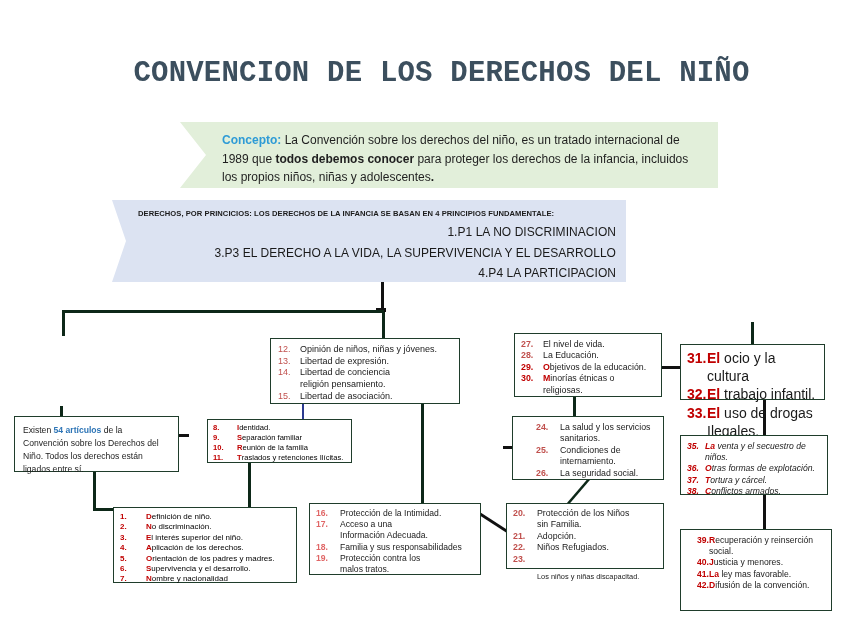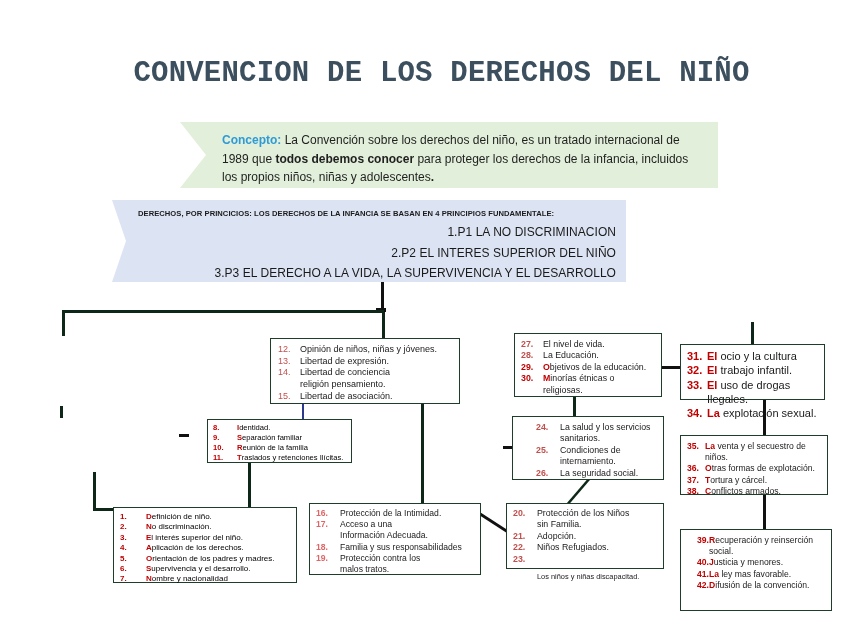--- a/index.html
+++ b/index.html
@@ -98,25 +98,25 @@
   .b-24{left:512px;top:416px;width:152px;height:64px;}
   .b-24 .inner{padding:5px 6px;font-size:8.8px;color:#1a1a1a;line-height:1.31;margin-left:17px;}
   .b-24 .num{width:24px;color:#c0504d;}
 
   .b-20{left:506px;top:503px;width:158px;height:66px;}
   .b-20 .inner{padding:4px 6px;font-size:8.8px;color:#1a1a1a;line-height:1.32;}
   .b-20 .num{width:24px;color:#c0504d;}
   .b-20 .small{font-size:7.4px;margin-top:18px;}
 
   .b-31{left:680px;top:344px;width:145px;height:56px;}
-  .b-31 .inner{padding:4px 6px;font-size:11px;color:#1a1a1a;line-height:1.38;}
+  .b-31 .inner{padding:4px 6px;font-size:14px;color:#1a1a1a;line-height:1.38;}
   .b-31 .num{width:20px;color:#c00000;}
   .b-31 .cap{color:#c00000;font-weight:bold;}
 
-  .b-35{left:680px;top:435px;width:148px;height:60px;}
+  .b-35{left:680px;top:435px;width:148px;height:60px;font-style:italic;}
   .b-35 .inner{padding:5px 6px;font-size:8.6px;color:#1a1a1a;line-height:1.38;}
   .b-35 .num{width:18px;color:#c00000;}
   .b-35 .cap{color:#c00000;font-weight:bold;}
 
   .b-39{left:680px;top:529px;width:152px;height:82px;}
   .b-39 .inner{padding:5px 6px;font-size:8.6px;color:#1a1a1a;line-height:1.40;}
   .b-39 .num{width:22px;color:#c00000;text-align:right;}
   .b-39 .cap{color:#c00000;font-weight:bold;}
 
   
@@ -133,21 +133,20 @@
   <div class="title">CONVENCION DE LOS DERECHOS DEL NIÑO</div>
 
   <div class="concept">
     <b class="lbl">Concepto:</b><span> La Convención sobre los derechos del niño, es un tratado internacional de 1989 que </span><b>todos debemos conocer</b><span> para proteger los derechos de la infancia, incluidos los propios niños, niñas y adolescentes</span><b>.</b>
   </div>
 
   <div class="principles">
     <div class="head">DERECHOS, POR PRINCICIOS: LOS DERECHOS DE LA INFANCIA SE BASAN EN 4 PRINCIPIOS FUNDAMENTALE:</div>
     <ol>
       <li><span class="n">1.</span><span>P1 LA NO DISCRIMINACION</span></li>
-      <li><span class="n">2.</span><span>P2  EL INTERES SUPERIOR DEL NIÑO</span></li>
       <li><span class="n">3.</span><span>P3  EL DERECHO A LA VIDA, LA SUPERVIVENCIA Y EL DESARROLLO</span></li>
       <li><span class="n">4.</span><span>P4  LA PARTICIPACION</span></li>
     </ol>
   </div>
 
   <div class="ln dark" style="left:381px;top:282px;width:3px;height:28px;"></div>
   <div class="ln dark" style="left:376px;top:308px;width:10px;height:4px;"></div>
 
   <div class="ln" style="left:62px;top:310px;width:322px;height:3px;"></div>
 
@@ -183,20 +182,23 @@
     <line x1="2" y1="4" x2="36" y2="26" stroke="#111111" stroke-width="2.8"></line>
   </svg>
 
   <div class="ln dark" style="left:503px;top:446px;width:10px;height:3px;"></div>
 
   <div class="ln dark" style="left:763px;top:399px;width:3px;height:38px;"></div>
 
   <div class="ln dark" style="left:763px;top:494px;width:3px;height:37px;"></div>
 
 
+  <div class="box b-articulos">
+    <div class="inner"><span>Existen </span><span class="hl">54 artículos</span><span> de la Convención sobre los Derechos del Niño. Todos los derechos están ligados entre sí.</span></div>
+  </div>
 
   <div class="box b-12">
     <div class="inner">
       <div class="rowline">
           <span class="num">12.</span>
           <span class="txt">Opinión de niños, niñas y jóvenes.</span>
         </div>
       <div class="rowline">
           <span class="num">13.</span>
           <span class="txt"> Libertad de expresión.</span>

